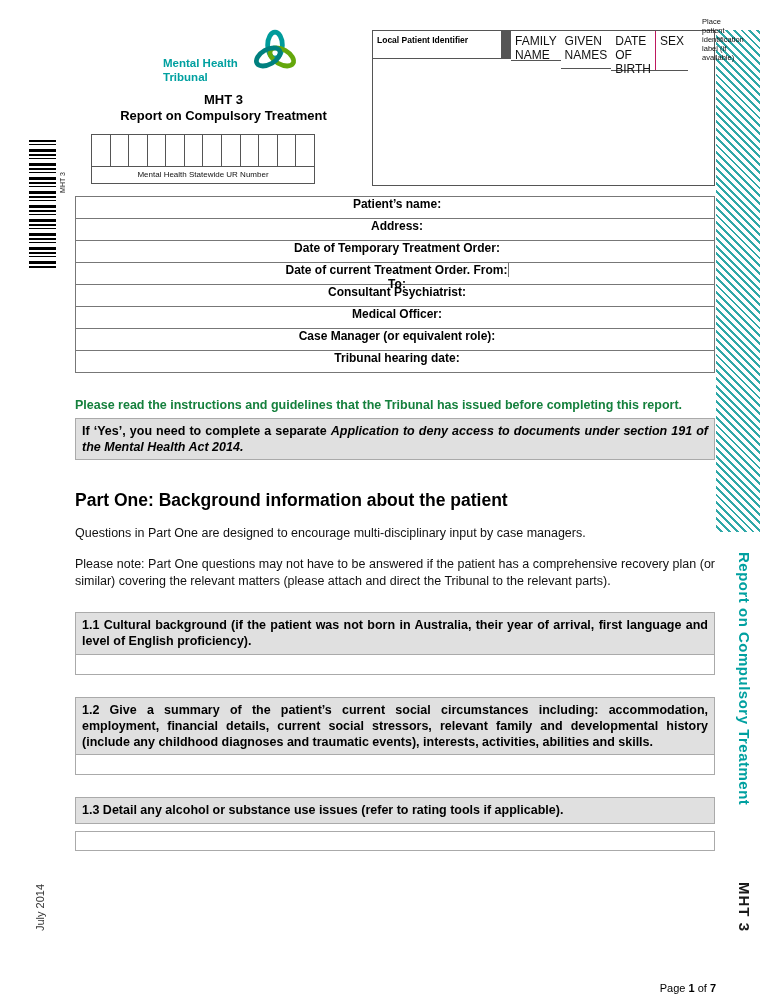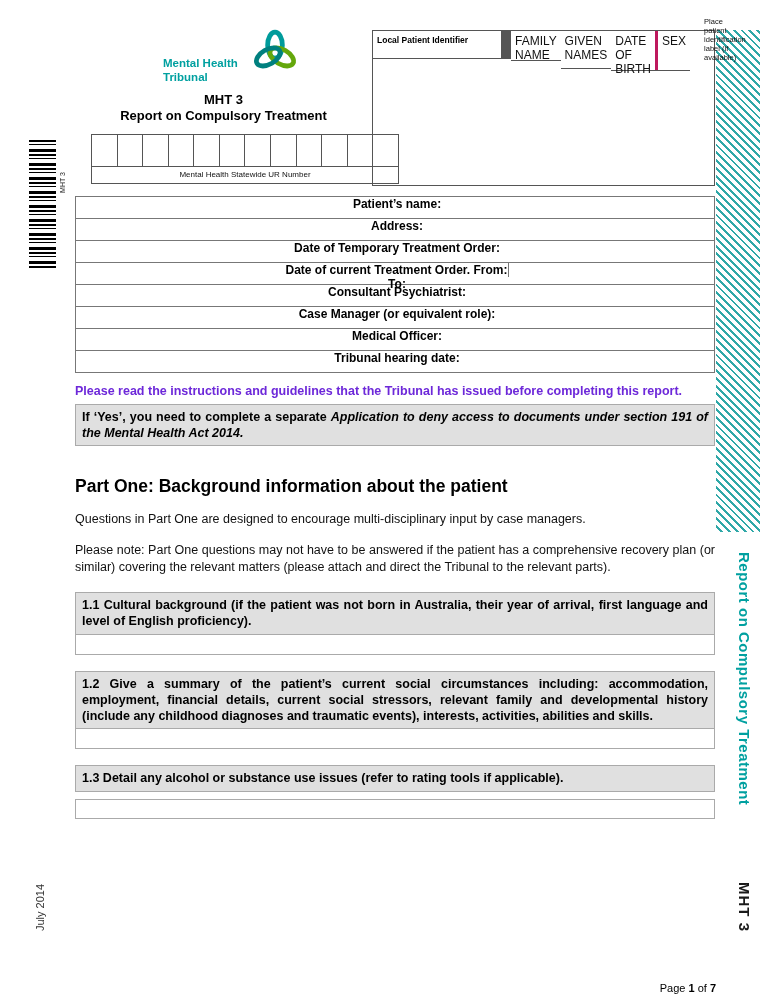--- a/index.html
+++ b/index.html
@@ -24,61 +24,61 @@
   
   .content { position:absolute; left:75px; top:30px; width:640px; }
 
   
   .header { display:flex; height:156px; }
   .header-left { position:relative; width:297px; }
   .logo-text { position:absolute; left:88px; top:26px; color:#00a0a0; font-weight:bold; font-size:11.5px; line-height:1.25; }
   .logo-mark { position:absolute; left:174px; top:-2px; }
   .form-code { position:absolute; top:62px; left:0; width:100%; text-align:center; font-weight:bold; font-size:13px; }
   .form-title { position:absolute; top:78px; left:0; width:100%; text-align:center; font-weight:bold; font-size:13px; }
-  .ur-box { position:absolute; top:104px; left:16px; width:308px; border:1px solid #555; }
+  .ur-box { position:absolute; top:104px; left:16px; width:224px; border:1px solid #555; }
   .ur-cells { display:flex; height:32px; border-bottom:1px solid #555; }
   .ur-cell { flex:1; border-right:1px solid #555; }
   .ur-cell:last-child { border-right:none; }
   .ur-caption { text-align:center; font-size:8px; padding:3px 0 4px; color:#111; }
 
   .header-right { width:343px; border:1px solid #555; display:flex; flex-direction:row; }
   .pid-row { border-bottom:1px solid #555; display:flex; }
   .pid-row1 { height:28px; }
   .pid-row2 { height:30px; }
   .pid-row3 { height:38px; }
   .pid-row4 { height:40px; }
   .pid-row5 { height:16px; border-bottom:none; align-items:center; justify-content:center; }
   .pid-label { font-size:8.5px; font-weight:bold; padding:4px 4px; width:128px; }
   .pid-cells { flex:1; display:flex; }
   .pid-cell { flex:1; border-left:1px solid #555; }
   .pid-small { font-size:12px; padding:3px 4px; color:#111; display:block; }
-  .pid-dob { flex:1.65; border-right:3px solid #be185d; }
+  .pid-dob { flex:1.65; border-right:1px solid #be185d; }
   .pid-sex { flex:1; }
   .pid-place { font-size:7.5px; color:#111;padding-left:14px; }
 
   
   .ptable { margin-top:10px; border:1px solid #777; border-bottom:none; }
   .prow { display:flex; border-bottom:1px solid #777; height:22px; align-items:center; background:#fff;flex-direction:column; }
   .prow .lbl { font-weight:bold; font-size:12px; padding-left:4px; white-space:nowrap; }
   .prow .fill { flex:1; height:100%; }
   .pcell-left { flex:0 0 55%; display:flex; align-items:center; height:100%; border-right:1px solid #777; }
   .pcell-right { flex:1; display:flex; align-items:center; height:100%; }
 
   
-  .notice { margin-top:10px; color:#6d28d9; font-weight:bold; font-size:12.5px; line-height:1.35; text-align:justify; }
+  .notice { margin-top:24px; color:#15803d; font-weight:bold; font-size:12.5px; line-height:1.35; text-align:justify; }
   .withhold { margin-top:16px; display:flex; border:1px solid #aaa; min-height:38px; }
   .withhold-q { flex:1; background:#e0e0e0; font-weight:bold; font-size:12.5px; line-height:1.3; padding:4px 6px; text-align:justify; }
   .withhold-box { width:62px; background:#fff; border-left:1px solid #aaa; }
   .note-box { margin-top:4px; background:#e0e0e0; border:1px solid #aaa; font-weight:bold; font-size:12.5px; line-height:1.3; padding:4px 6px; text-align:justify; }
   .note-box .it { font-style:italic; }
 
   .part-heading { margin-top:30px; font-size:17.5px; font-weight:bold; color:#000; }
   .body-text { margin-top:14px; font-size:12.5px; line-height:1.35; text-align:justify; color:#111; }
 
-  .qblock { margin-top:16px; }
+  .qblock { margin-top:22px; }
   .qhead { background:#e0e0e0; border:1px solid #aaa; font-weight:bold; font-size:12.5px; line-height:1.3; padding:4px 6px; text-align:justify; }
   .qanswer { border:1px solid #aaa; border-top:none; height:20px; background:#fff; }
   .qanswer.gap { border-top:1px solid #aaa; margin-top:7px; }
 
   .footer { position:absolute; right:52px; top:982px; font-size:11px; color:#000; }
   .footer b { font-weight:bold; }
 </style>
 </head>
 <body>
 
@@ -184,25 +184,25 @@
         <div class="pcell-right">
           <span class="lbl">To:</span>
           <span class="fill"></span>
         </div>
       </div>
       <div class="prow">
         <span class="lbl">Consultant Psychiatrist:</span>
         <span class="fill"></span>
       </div>
       <div class="prow">
+        <span class="lbl">Medical Officer:</span>
+        <span class="fill"></span>
+      </div>
+      <div class="prow">
         <span class="lbl">Case Manager (or equivalent role):</span>
-        <span class="fill"></span>
-      </div>
-      <div class="prow">
-        <span class="lbl">Medical Officer:</span>
         <span class="fill"></span>
       </div>
       <div class="prow">
         <span class="lbl">Tribunal hearing date:</span>
         <span class="fill"></span>
       </div>
     </div>
 
     <p class="notice">Please read the instructions and guidelines that the Tribunal has issued before completing this report.</p>
 

